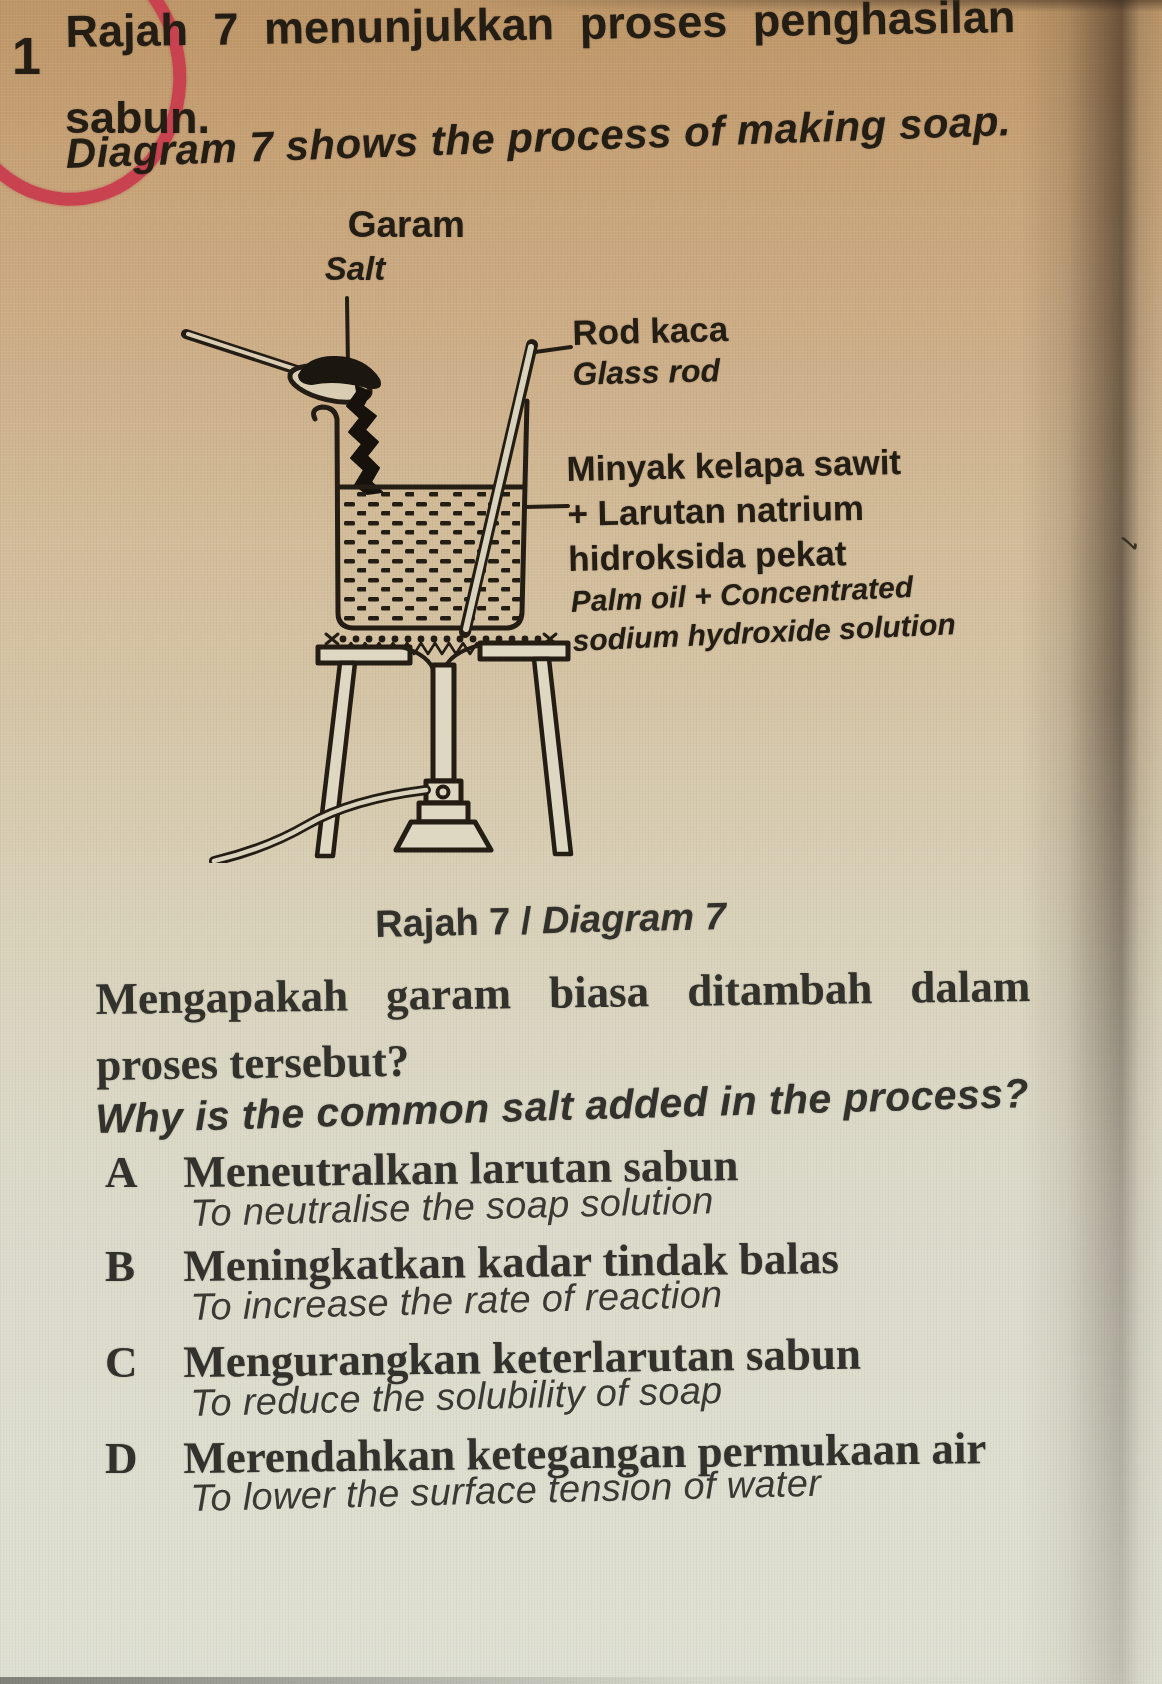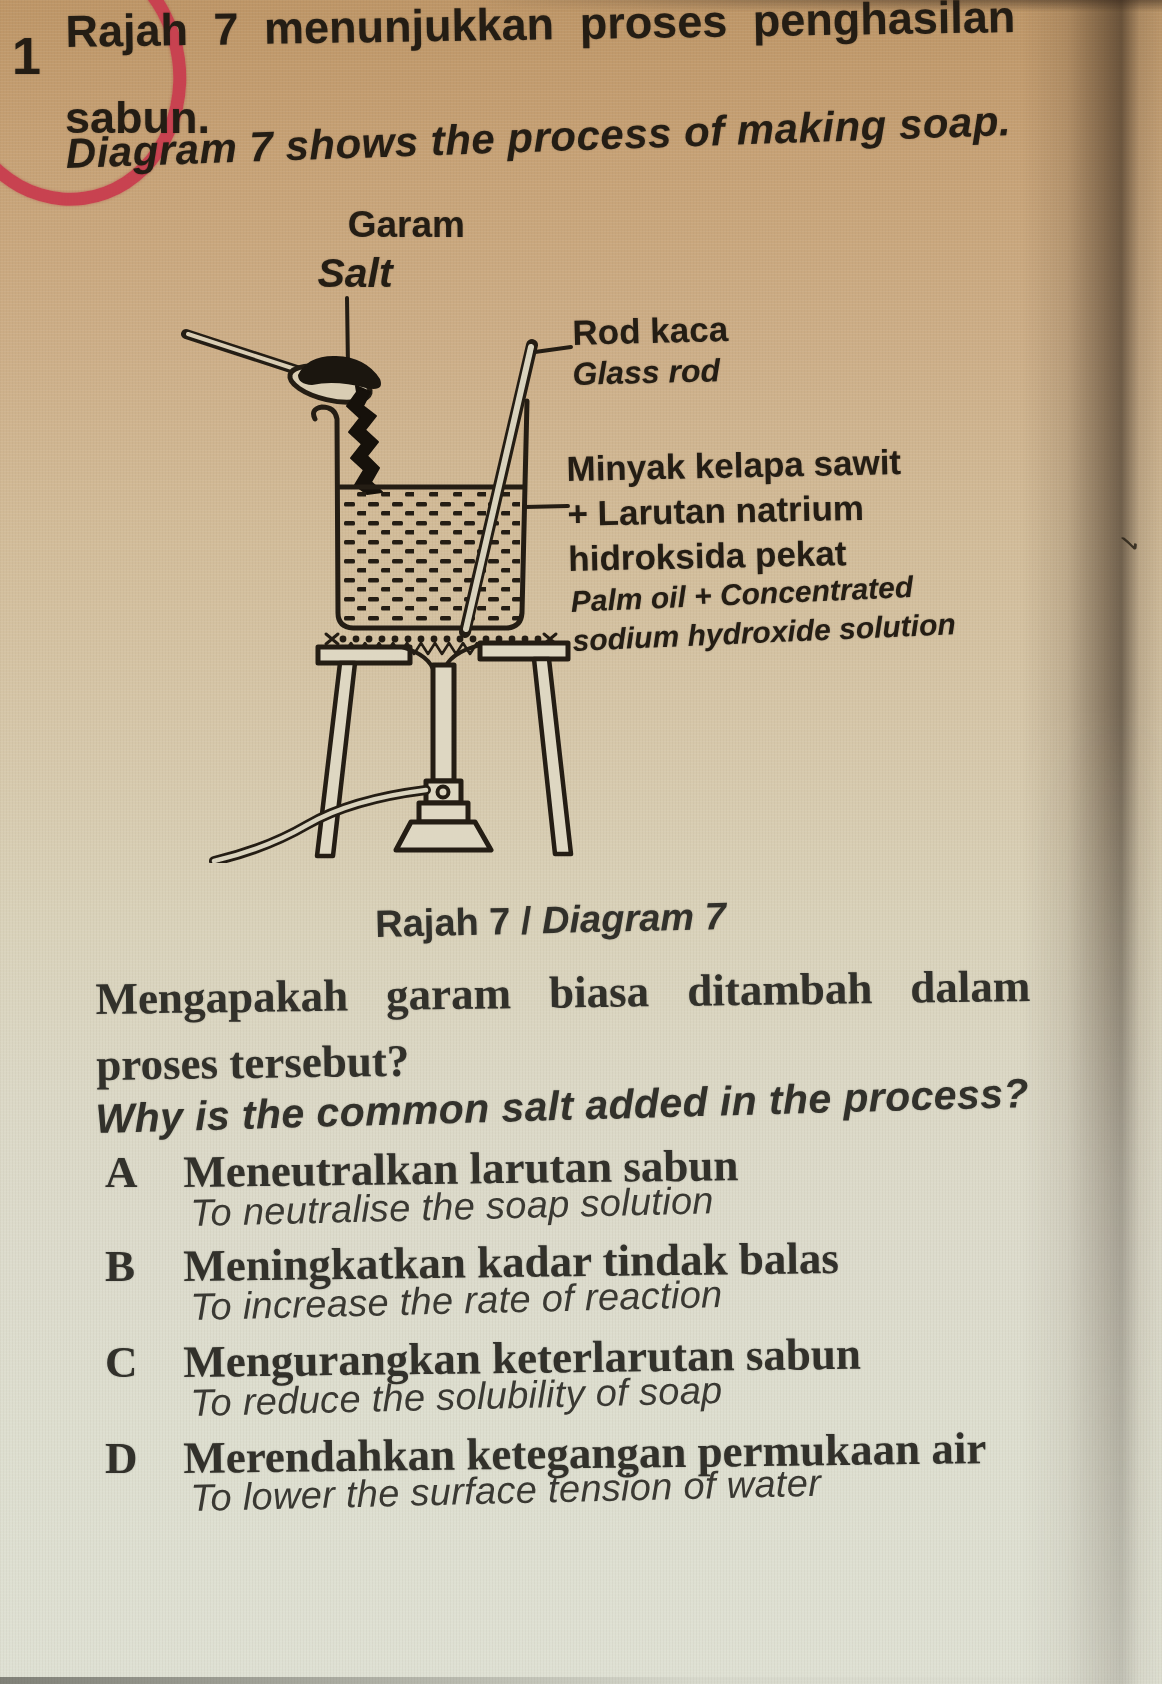--- a/index.html
+++ b/index.html
@@ -49,21 +49,21 @@
   .ink-top{color:#241d14;text-shadow:0 0 1.5px rgba(36,29,20,0.35);}
   .ink-bot{color:#32312b;text-shadow:0 0 1.6px rgba(50,49,43,0.35);}
   .q-number{left:12px;top:26px;font-size:52px;font-weight:bold;}
   .h-line1{left:65px;top:6px;width:950px;font-size:45px;font-weight:bold;
     text-align:justify;text-align-last:justify;transform:rotate(-0.9deg);transform-origin:left top;}
   .h-line2{left:65px;top:92px;font-size:45px;font-weight:bold;}
   .h-eng{left:65px;top:130px;font-size:42px;font-weight:bold;font-style:italic;
     transform:rotate(-2deg);transform-origin:left top;letter-spacing:0.5px;}
   
   .lbl-garam{left:245px;top:204px;width:220px;text-align:right;font-size:37px;font-weight:bold;}
-  .lbl-salt{left:245px;top:250px;width:220px;text-align:center;font-size:41px;font-weight:bold;font-style:italic;}
+  .lbl-salt{left:245px;top:250px;width:220px;text-align:center;font-size:33px;font-weight:bold;font-style:italic;}
   .lbl-rod-my{left:572px;top:313px;font-size:35px;font-weight:bold;transform:rotate(-1.5deg);transform-origin:left top;}
   .lbl-rod-en{left:572px;top:356px;font-size:32px;font-weight:bold;font-style:italic;transform:rotate(-1.5deg);transform-origin:left top;}
   .lbl-liq-my{left:566px;top:446px;font-size:35px;font-weight:bold;line-height:45px;transform:rotate(-1.2deg);transform-origin:left top;}
   .lbl-liq-en{left:570px;top:582px;font-size:30px;font-weight:600;font-style:italic;line-height:39px;transform:rotate(-2.5deg);transform-origin:left top;}
   .caption{left:150px;top:899px;width:800px;text-align:center;font-size:38px;font-weight:bold;
     transform:rotate(-1.3deg);transform-origin:center top;}
   .caption .it{font-style:italic;}
   
   .q-my{left:95px;top:966px;width:935px;font-family:"Liberation Serif",serif;
     font-size:45px;font-weight:bold;line-height:66px;transform:rotate(-0.8deg);transform-origin:left top;}

